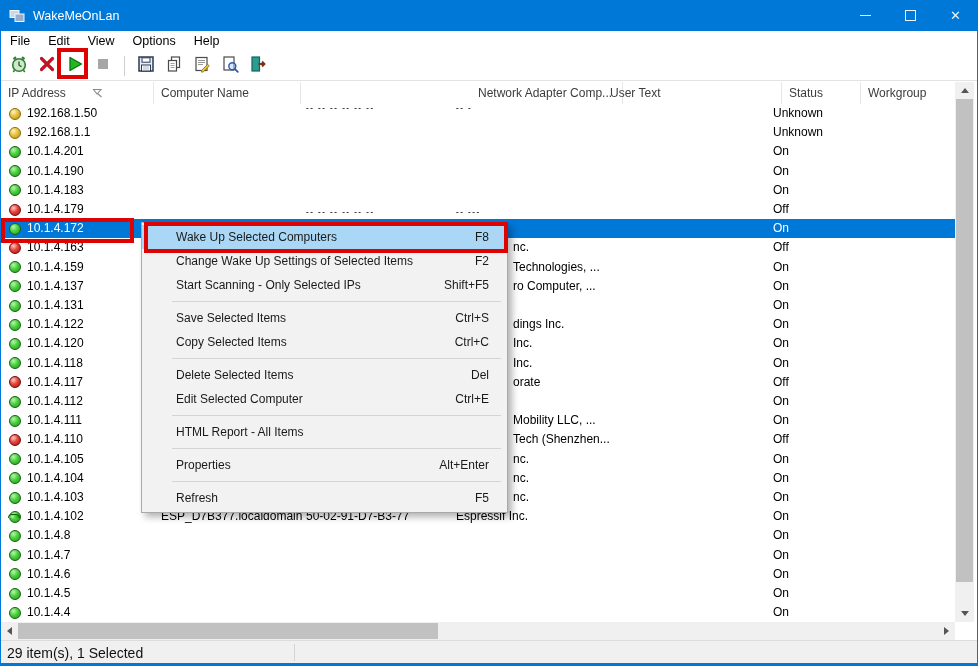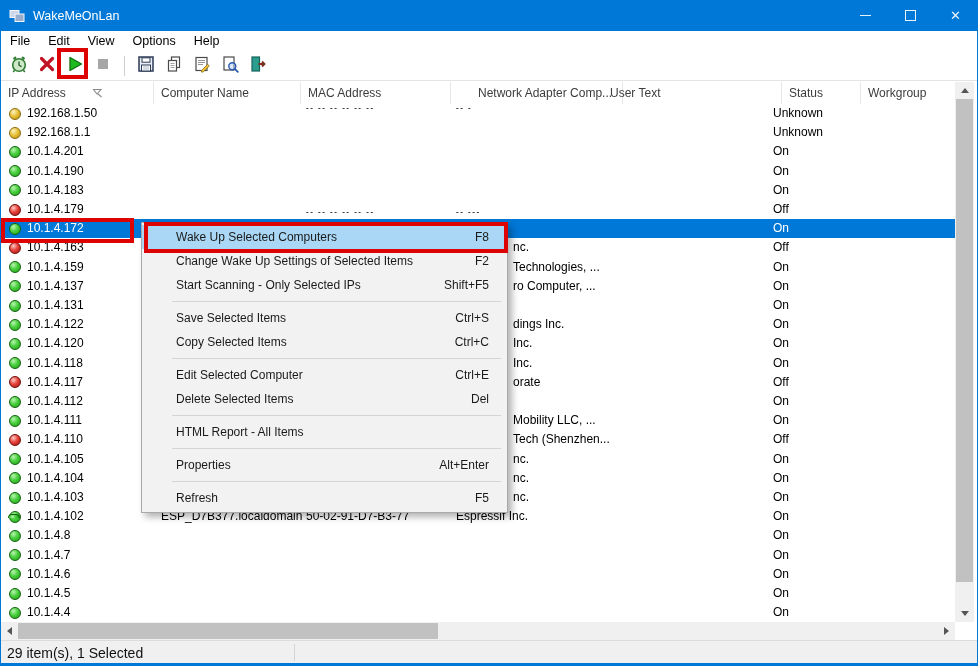--- a/index.html
+++ b/index.html
@@ -168,21 +168,20 @@
             <path d="M10.5 10h6M14 7.5 16.5 10 14 12.5" stroke="#7a2f1f" stroke-width="1.8" fill="none"></path>
           </svg></span>
       </div>
     </div>
   <div class="lheader" id="lheader">
       <div class="hcol" style="left: 0px; width: 153px;"><span>IP Address</span><span class="sorticon"><svg viewBox="0 0 11 10" width="11" height="10">
             <path d="M1.5 1.5 L9 1.5 L5 6 Z" fill="none" stroke="#8a8a8a" stroke-width="1.1"></path>
             <path d="M5.5 5.5 L9.5 9" stroke="#8a8a8a" stroke-width="1.1"></path>
           </svg></span></div>
       <div class="hcol" style="left: 153px; width: 147px;"><span>Computer Name</span></div>
-      <div class="hcol" style="left: 300px; width: 150px;"><span>MAC Address</span></div>
       <div class="hcol" style="left: 470px; width: 152px;"><span>Network Adapter Comp...</span></div>
       <div class="hcol" style="left: 602px; width: 179px;"><span>User Text</span></div>
       <div class="hcol" style="left: 781px; width: 79px;"><span>Status</span></div>
       <div class="hcol" style="left: 860px; width: 95px;"><span>Workgroup</span></div>
     </div>
   <div class="rows" id="rows">
       <div class="row" style="top: 0px;">
         <span class="dot yellow"></span>
         <span class="cell c-ip">192.168.1.50</span>
         <span class="frag" style="left: 305px; top: 0px;">-- -- -- -- -- --</span>
@@ -364,22 +363,22 @@
   </div>
 
   <div class="cmenu" id="cmenu" style="left: 141px; top: 222px; width: 367px;">
       <div class="citem hl"><span>Wake Up Selected Computers</span><span class="sc">F8</span></div>
       <div class="citem"><span>Change Wake Up Settings of Selected Items</span><span class="sc">F2</span></div>
       <div class="citem"><span>Start Scanning - Only Selected IPs</span><span class="sc">Shift+F5</span></div>
       <div class="csep"></div>
       <div class="citem"><span>Save Selected Items</span><span class="sc">Ctrl+S</span></div>
       <div class="citem"><span>Copy Selected Items</span><span class="sc">Ctrl+C</span></div>
       <div class="csep"></div>
+      <div class="citem"><span>Delete Selected Items</span><span class="sc">Del</span></div>
       <div class="citem"><span>Edit Selected Computer</span><span class="sc">Ctrl+E</span></div>
-      <div class="citem"><span>Delete Selected Items</span><span class="sc">Del</span></div>
       <div class="csep"></div>
       <div class="citem"><span>HTML Report - All Items</span></div>
       <div class="csep"></div>
       <div class="citem"><span>Properties</span><span class="sc">Alt+Enter</span></div>
       <div class="csep"></div>
       <div class="citem"><span>Refresh</span><span class="sc">F5</span></div>
     </div>
   <div id="annos">
       <div class="anno" style="left: 57px; top: 48px; width: 31px; height: 31px;"></div>
       <div class="anno" style="left: 1px; top: 218px; width: 133px; height: 25px;"></div>

